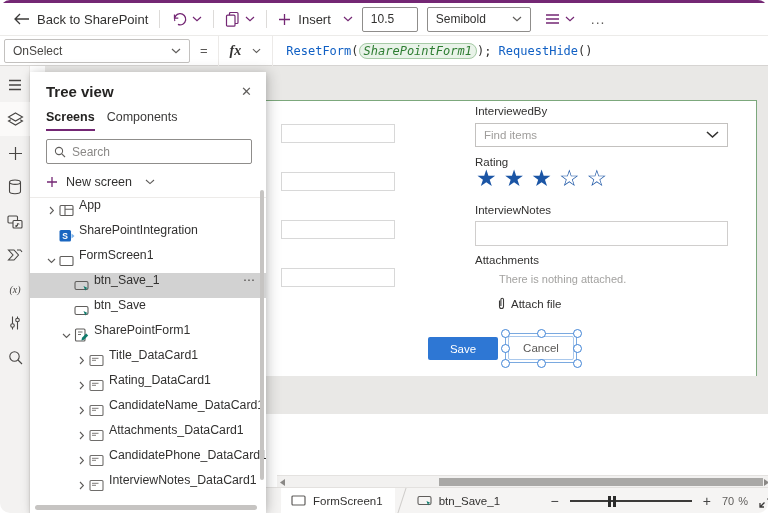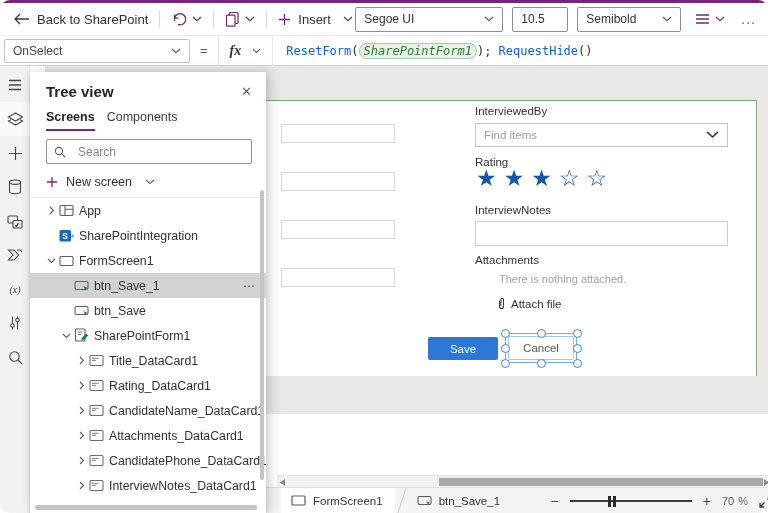--- a/index.html
+++ b/index.html
@@ -95,28 +95,28 @@
 
 .tree-panel { position:absolute; left:30px; top:72px; width:236px; height:441px; background:#fff;
   box-shadow:3px 0 12px rgba(0,0,0,.18), 0 2px 6px rgba(0,0,0,.1); z-index:10; }
 .tp-header { display:flex; align-items:center; justify-content:space-between; padding:11px 14px 4px 16px; }
 .tp-title { font-size:15px; font-weight:bold; color:#242322; }
 .tp-close { color:#605e5c; font-size:13px; }
 .tp-tabs { display:flex; gap:12px; padding:6px 16px 0 16px; font-size:12.5px; }
 .tp-tab { padding-bottom:5px; color:#3b3a39; }
 .tp-tab.active { font-weight:bold; color:#242322; border-bottom:2.5px solid #742774; }
 .tp-search { margin:8px 14px 2px 16px; height:25px; border:1px solid #8f8d8b; border-radius:2px;
-  display:flex; align-items:center; padding:0 7px; gap:12px; }
+  display:flex; align-items:center; padding:0 7px; gap:6px; }
 .tp-search input { border:none; outline:none; font-size:12px; color:#323130; width:170px;
   font-family:"Liberation Sans", sans-serif; background:transparent; }
 .tp-search input::placeholder { color:#8a8886; }
 .tp-new { display:flex; align-items:center; gap:8px; padding:9px 16px 8px 16px;
   font-size:12.5px; color:#323130; border-bottom:1px solid #edebe9; }
 .tree-items { position:relative; }
-.tree-row { height:25px; display:flex; align-items:center; font-size:12.3px; color:#323130; }
+.tree-row { height:25px; display:flex; font-size:12.3px; color:#323130; }
 .tree-row.selected { background:#d2d2d2; }
 .tree-row .chv { width:15px; display:flex; align-items:center; justify-content:center; flex:none; }
 .tree-row .ticon { width:20px; display:flex; align-items:center; flex:none; }
 .tree-row .tlabel { flex:1; white-space:nowrap; overflow:hidden; }
 .tree-row .more { padding-right:10px; color:#484644; font-size:12px; letter-spacing:1px; }
 .tp-vscroll { position:absolute; right:2px; top:118px; width:4px; height:290px; background:#c6c4c2; border-radius:2px; }
 .tp-hscroll { position:absolute; left:5px; bottom:3px; width:222px; height:5px; background:#c6c4c2; border-radius:3px; }
 svg { display:block; }
 </style>
 </head>
@@ -170,28 +170,20 @@
           </svg>
       </span>
       <span>Insert</span>
       <span class="chev icon-purple">
         <svg width="10" height="6" viewBox="0 0 10 6">
             <path d="M1 1l4 3.6L9 1" fill="none" stroke="currentColor" stroke-width="1.2"></path>
           </svg>
       </span>
     </div>
 
-    <div class="tb-select tb-font">
-      <span>Segoe UI</span>
-      <span class="chev" style="color:#605e5c">
-        <svg width="10" height="6" viewBox="0 0 10 6">
-            <path d="M1 1l4 3.6L9 1" fill="none" stroke="currentColor" stroke-width="1.2"></path>
-          </svg>
-      </span>
-    </div>
     <div class="tb-select tb-size">
       <span>10.5</span>
     </div>
     <div class="tb-select tb-weight">
       <span>Semibold</span>
       <span class="chev" style="color:#605e5c">
         <svg width="10" height="6" viewBox="0 0 10 6">
             <path d="M1 1l4 3.6L9 1" fill="none" stroke="currentColor" stroke-width="1.2"></path>
           </svg>
       </span>

